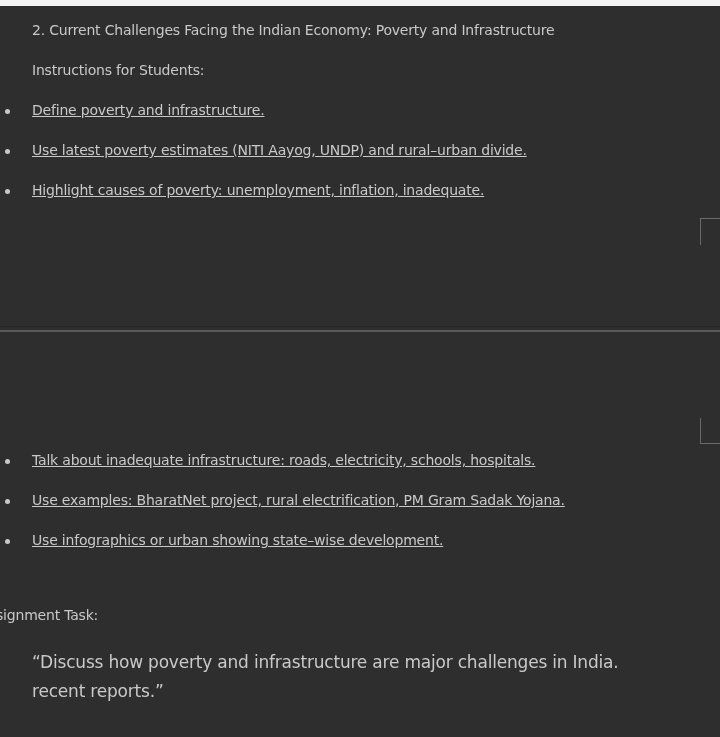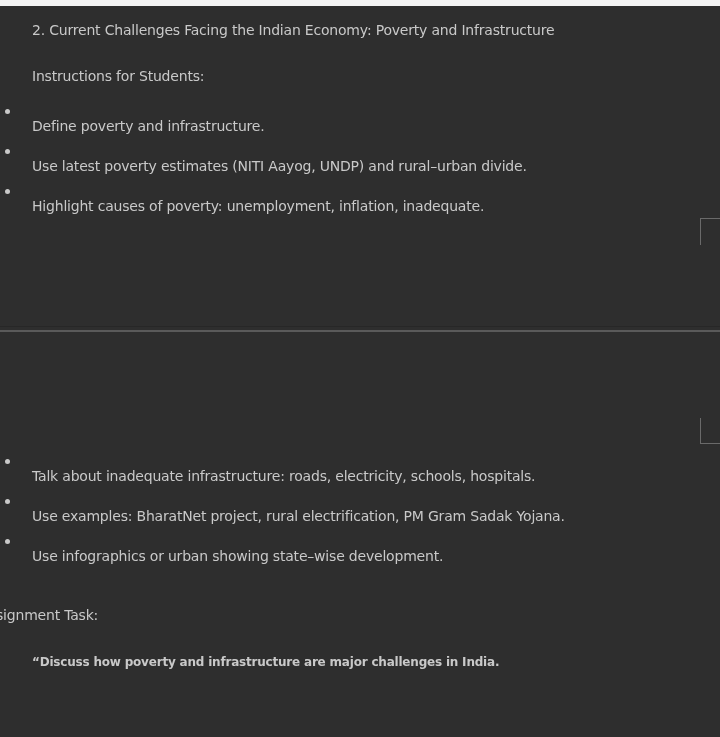--- a/index.html
+++ b/index.html
@@ -12,48 +12,48 @@
     }
     .top-strip {
       position: absolute; left: 0; top: 0; width: 720px; height: 6px;
       background: #f4f4f4;
     }
     .line {
       position: absolute; left: 0; white-space: nowrap;
       font-size: 14px; font-weight: normal; letter-spacing: -0.2px;
     }
     .heading { left: 32px; top: 22px; }
-    .subheading { left: 32px; top: 68px; }
+    .subheading { left: 32px; top: 62px; }
     .bullet-row { left: 0; }
     .bullet-dot {
       position: absolute; left: 5px; top: 7px;
       width: 5px; height: 5px; border-radius: 50%;
       background: #c9c9c9;
     }
-    .bullet-text { position: absolute; left: 32px; top: 16px; }
+    .bullet-text { position: absolute; left: 32px; top: 0; text-decoration: underline; }
     .page-sep {
       position: absolute; left: 0; top: 330px; width: 720px; height: 2px;
       background: #5a5a5a;
     }
     .page-sep-shadow {
       position: absolute; left: 0; top: 326px; width: 720px; height: 1px;
       background: #272727;
     }
     .corner-top {
       position: absolute; left: 700px; top: 218px; width: 30px; height: 26px;
       border-left: 1px solid #6a6a6a; border-top: 1px solid #6a6a6a;
     }
     .corner-bottom {
       position: absolute; left: 700px; top: 418px; width: 30px; height: 25px;
       border-left: 1px solid #6a6a6a; border-bottom: 1px solid #6a6a6a;
     }
     .task-label { left: -4px; top: 607px; }
     .quote {
       position: absolute; left: 32px; top: 648px; width: 660px;
-      font-size: 12px; font-weight: bold; letter-spacing: -0.2px;
+      font-size: 17px; font-weight: normal; letter-spacing: -0.2px;
       line-height: 29px;
     }
     .quote span { display: block; white-space: nowrap; }
   </style>
 </head>
 <body>
 
 <div class="top-strip"></div>
 
 <div class="line heading">2.  Current Challenges Facing the Indian Economy: Poverty and Infrastructure</div>
@@ -87,13 +87,14 @@
 </div>
 <div class="line bullet-row" style="top:532px;">
   <span class="bullet-dot"></span>
   <span class="bullet-text">Use infographics or urban showing state–wise development.</span>
 </div>
 
 <div class="line task-label">signment Task:</div>
 
 <div class="quote">
   <span>“Discuss how poverty and infrastructure are major challenges in India.</span>
+  <span>recent reports.”</span>
 </div>
 
 </body></html>

